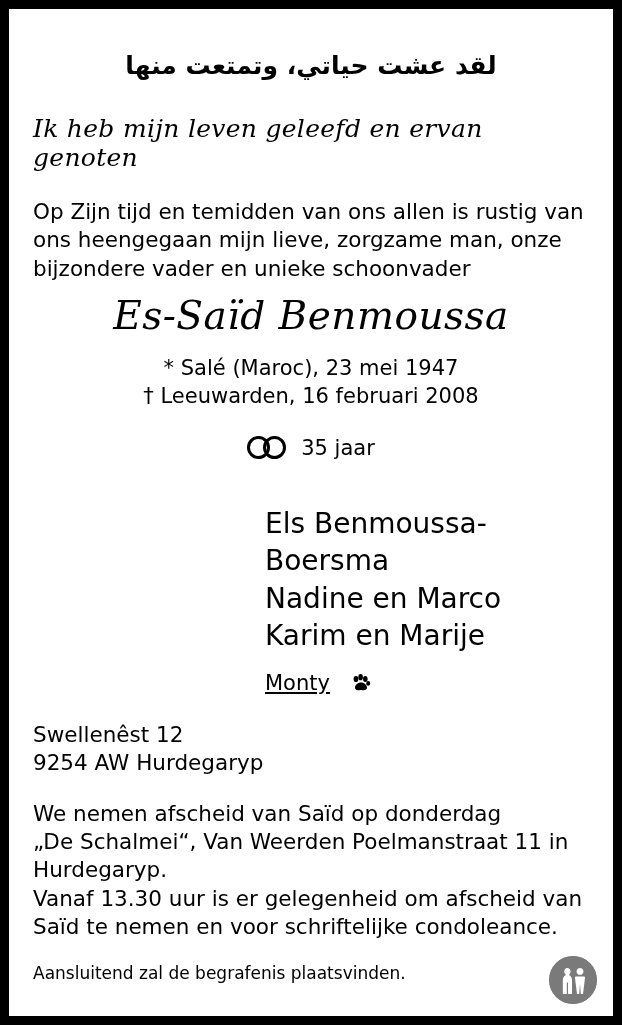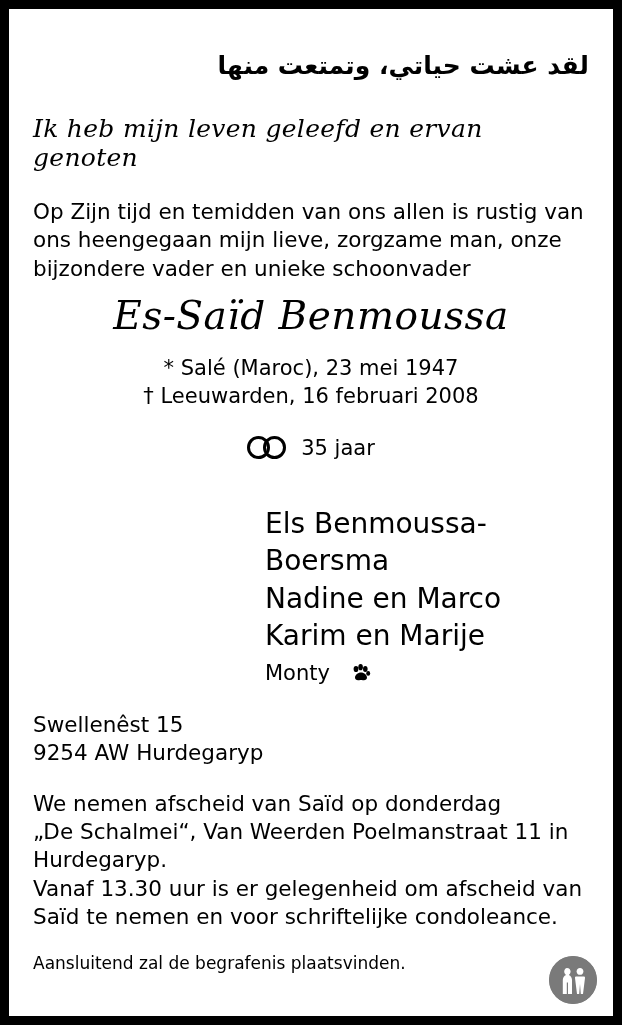--- a/index.html
+++ b/index.html
@@ -26,20 +26,21 @@
   .inner {
     box-sizing: border-box;
     width: 100%;
     height: 100%;
     border: 2px solid #ffffff;
     padding: 26px 22px 10px 22px;
     position: relative;
   }
   .arabic {
     direction: rtl;
+    text-align: center;
     font-family: "DejaVu Sans", sans-serif;
     font-size: 25px;
     font-weight: bold;
     letter-spacing: 0px;
     margin-top: 14px;
     margin-bottom: 10px;
   }
   .dutch-motto {
     font-family: "DejaVu Serif", serif;
     font-style: italic;
@@ -97,26 +98,27 @@
   .rings .ring.left { left: 0; }
   .rings .ring.right { left: 16px; }
   .family {
     margin-top: 44px;
     margin-left: 232px;
     font-size: 28px;
     line-height: 1.34;
     text-align: left;
   }
   .pet {
-    margin-top: 6px;
+    margin-top: 16px;
     margin-left: 232px;
     font-size: 21px;
     display: flex;
     align-items: center;
     gap: 21px;
+    text-decoration: underline;
   }
   .paw {
     display: inline-block;
     width: 20px;
     height: 20px;
   }
   .address {
     margin-top: 26px;
     font-size: 21.5px;
     line-height: 1.32;
@@ -187,21 +189,21 @@
           <ellipse cx="5" cy="6" rx="2.4" ry="3.1" fill="#000"></ellipse>
           <ellipse cx="9.6" cy="4.2" rx="2.3" ry="3.1" fill="#000"></ellipse>
           <ellipse cx="14.3" cy="6" rx="2.3" ry="3" fill="#000"></ellipse>
           <ellipse cx="17.2" cy="10.4" rx="2" ry="2.4" fill="#000"></ellipse>
           <path d="M10 9.5c3.2 0 6 2.6 6 5.1 0 2.1-2 3.2-4.2 2.6-1.2-0.3-2.4-0.3-3.6 0C6 17.8 4 16.7 4 14.6c0-2.5 2.8-5.1 6-5.1z" fill="#000"></path>
         </svg>
       </span>
     </div>
 
     <div class="address">
-      <p>Swellenêst 15</p>
+      <p>Swellenêst 12</p>
       <p>9254 AW Hurdegaryp</p>
     </div>
 
     <div class="farewell">
       <p>We nemen afscheid van Saïd op donderdag</p>
       <p>„De Schalmei“, Van Weerden Poelmanstraat 11 in</p>
       <p>Hurdegaryp.</p>
       <p>Vanaf 13.30 uur is er gelegenheid om afscheid van</p>
       <p>Saïd te nemen en voor schriftelijke condoleance.</p>
     </div>

